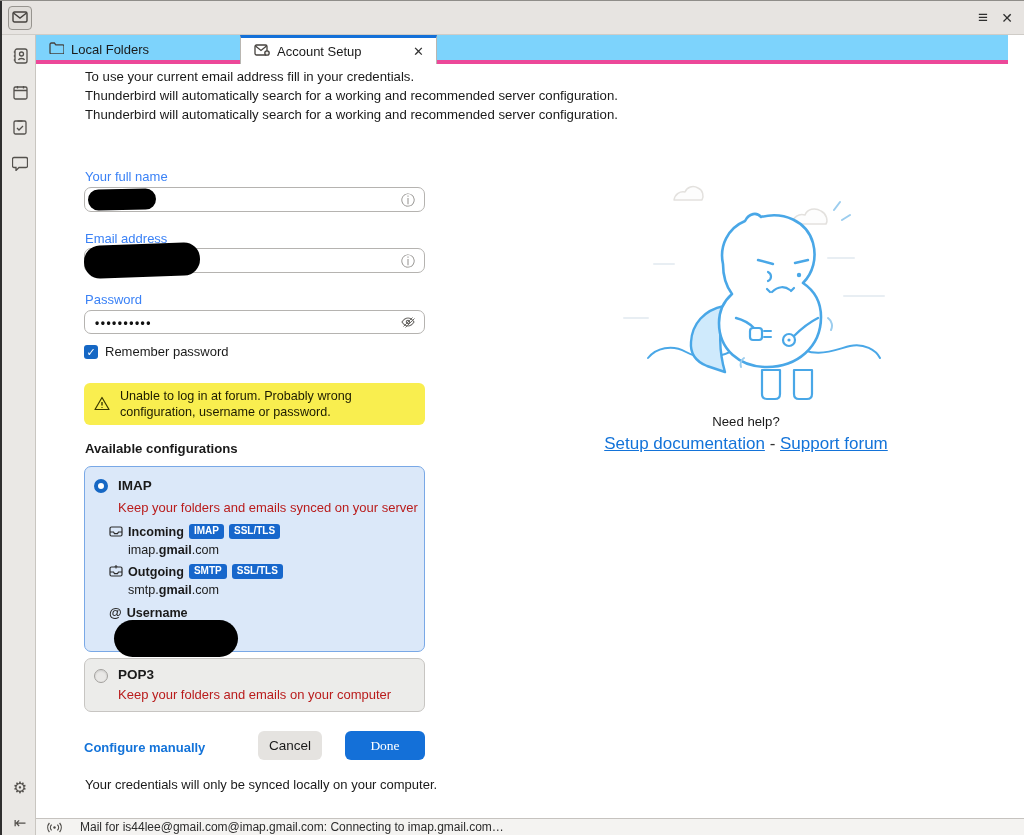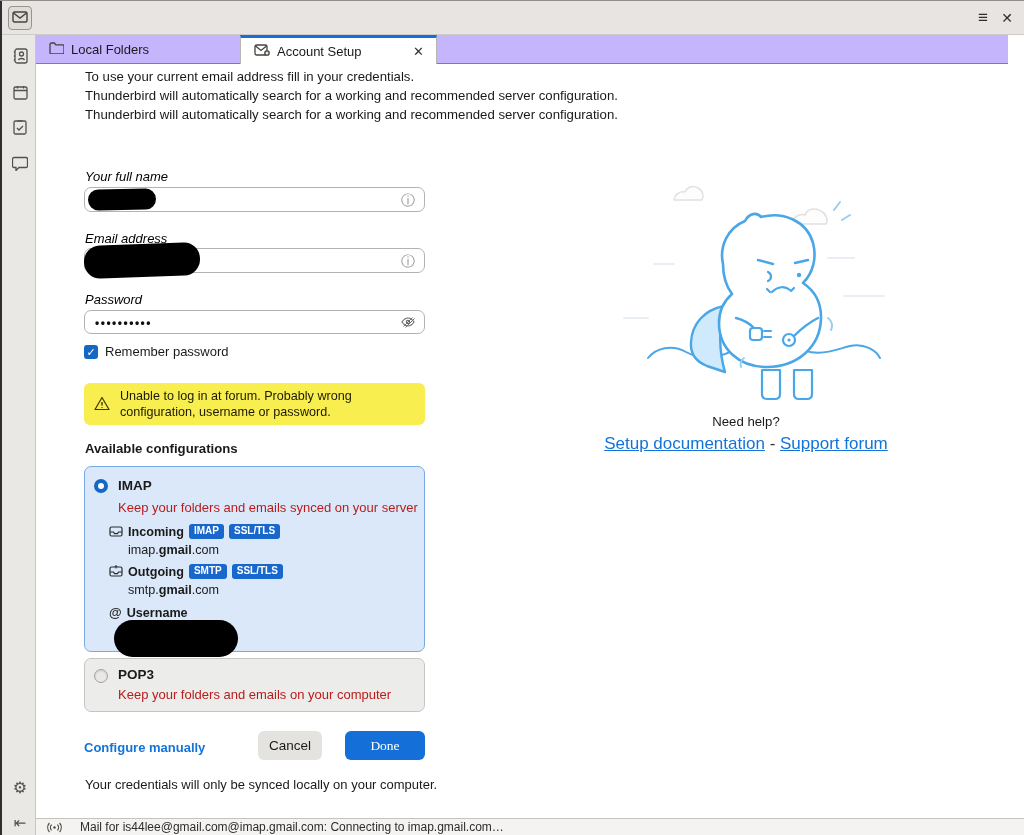--- a/index.html
+++ b/index.html
@@ -20,32 +20,32 @@
   .win-close { right:4px; font-size:14px; }
 
   
   .sidebar { position:absolute; left:2px; top:35px; width:34px; bottom:0; background:#eae8e5; border-right:1px solid #c9c6c1; z-index:10; }
   .space-icon { position:absolute; left:8px; width:20px; height:20px; display:flex; align-items:center; justify-content:center; cursor:pointer; color:#54514d; }
   .space-icon svg { display:block; }
   .gear-glyph { font-size:16px; color:#54514d; }
   .collapse-glyph { font-size:15px; color:#54514d; }
 
   
-  .tabbar { position:absolute; left:36px; top:35px; right:16px; height:29px; background:#c4b5fd; border-bottom:1px solid #ec4899; }
+  .tabbar { position:absolute; left:36px; top:35px; right:16px; height:29px; background:#7dd3fc; border-bottom:4px solid #ec4899; }
   .tab { position:absolute; top:0; height:29px; display:flex; align-items:center; cursor:pointer; }
   .tab-local { left:0; width:204px; padding-left:13px; gap:7px; }
   .tab-active { left:204px; width:197px; background:#fff; border-left:1px solid #b9b6b1; border-right:1px solid #b9b6b1; border-top:3px solid #1470d8; height:30px; padding-left:13px; gap:7px; }
   .tab-label { font-size:13px; color:#1a1a1a; white-space:nowrap; }
   .tab-close { margin-left:auto; margin-right:9px; font-size:13px; color:#333; padding:1px 3px; cursor:pointer; }
 
   
   .content { position:absolute; left:36px; top:64px; right:0; height:754px; background:#fff; }
   .intro { position:absolute; left:49px; top:4px; line-height:18.8px; font-size:13.2px; }
 
-  .field-label { position:absolute; left:49px; font-size:13px; color:#000000;font-style:italic; }
+  .field-label { position:absolute; left:49px; font-size:13px; color:#3b82f6; }
   .field { position:absolute; left:48px; width:341px; height:25px; border:1px solid #b5b3b0; border-radius:7px; background:#fff; }
   .field .dots { position:absolute; left:10px; top:5px; font-size:12px; letter-spacing:1.5px; color:#111; font-weight:bold; }
   .info-glyph { position:absolute; right:9px; top:4px; font-size:14px; color:#8d8b88; }
   .eye-wrap { position:absolute; right:9px; top:5px; }
   .redact { position:absolute; background:#000; z-index:5; }
   .r1 { left:52px; top:125px; width:68px; height:21px; border-radius:11px; transform:rotate(-1deg); }
   .r2 { left:48px; top:180px; width:116px; height:33px; border-radius:16px; transform:rotate(-2deg); }
   .r3 { left:78px; top:556px; width:124px; height:37px; border-radius:19px; }
 
   .check-row { position:absolute; left:48px; top:280px; display:flex; align-items:center; gap:7px; cursor:pointer; }

